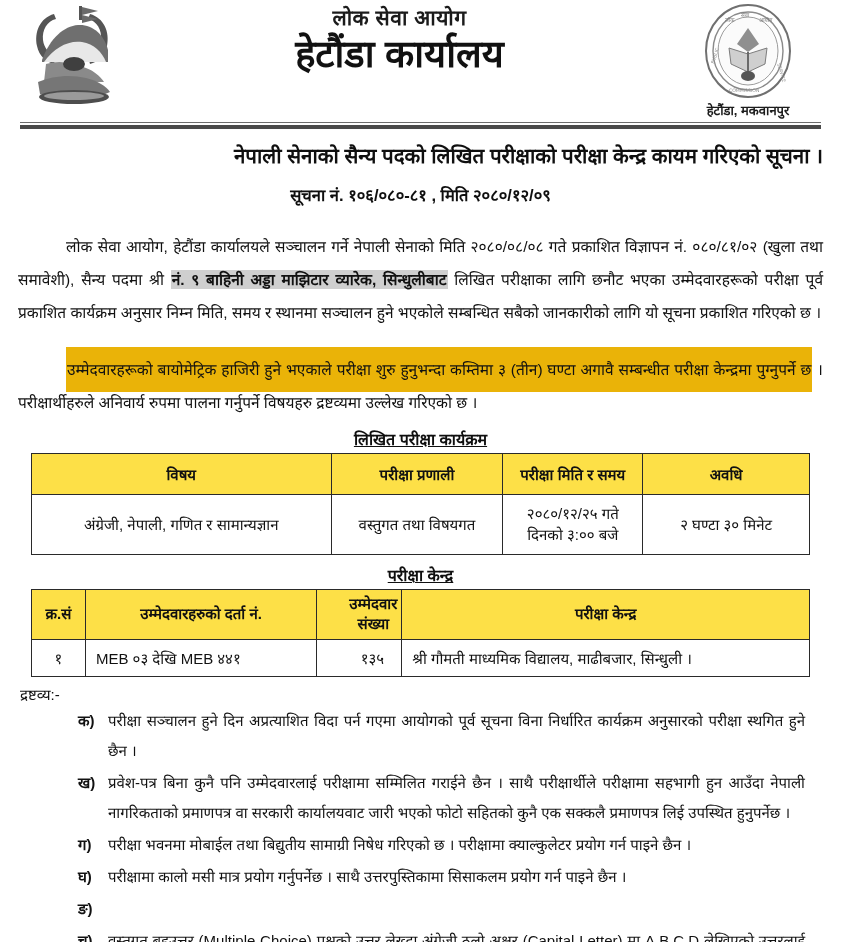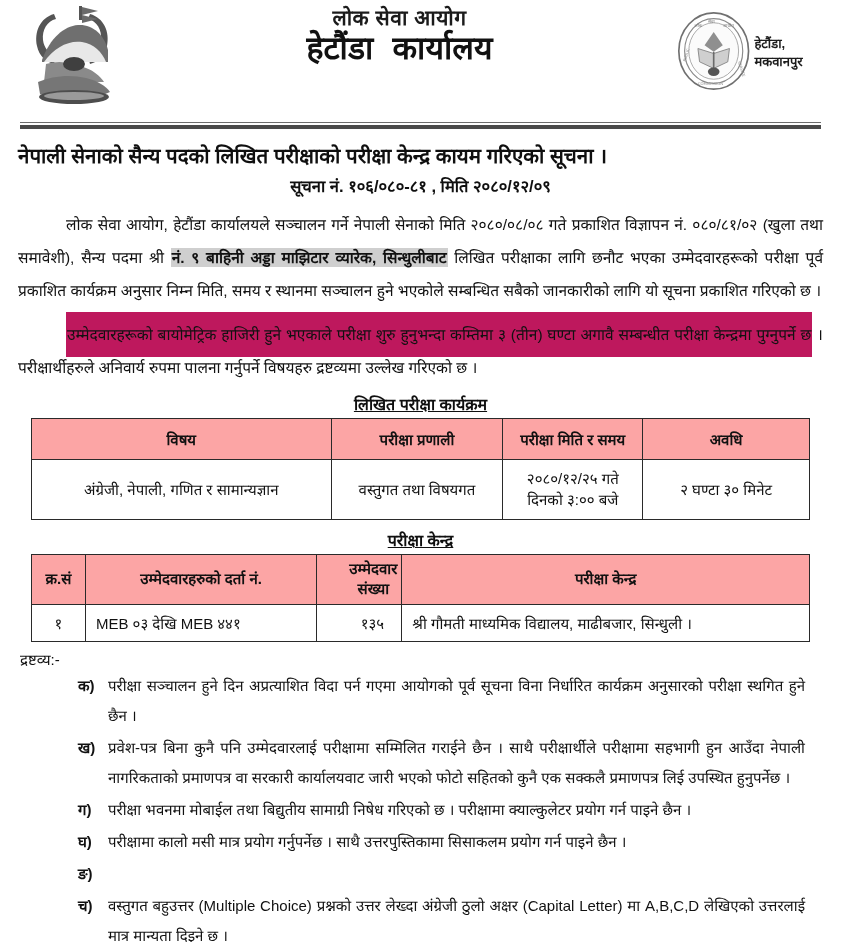--- a/index.html
+++ b/index.html
@@ -16,95 +16,94 @@
 
   
   .header {
     position: relative;
     height: 122px;
     display: flex;
     align-items: flex-start;
     justify-content: space-between;
   }
   .emblem-left { width: 108px; padding-top: 4px; display: flex; justify-content: center; }
-  .emblem-right { width: 150px; padding-top: 2px; display: flex; flex-direction: row; align-items: center; }
+  .emblem-right { width: 150px; padding-top: 2px; display: flex; flex-direction: column; align-items: center; }
   .header-center { flex: 1; text-align: center; padding-top: 6px; }
   .org-name {
     font-size: 21px;
     font-weight: 700;
     letter-spacing: 0.5px;
     line-height: 1.1;
     color: #1b1b1b;
   }
   .office-name {
-    font-size: 32px;
+    font-size: 38px;
     font-weight: 700;
     line-height: 1.25;
     margin-top: 2px;
     color: #111111;
-    font-family: Liberation Mono, monospace;
   }
   .seal-caption { font-size: 13px; font-weight: 600; margin-top: 1px; color: #1c1c1c; }
 
   .rule-thin { height: 1px; background: #6d6d6d; margin: 0 2px; }
   .rule-thick { height: 4px; background: #4a4a4a; margin: 2px 2px 0 2px; }
 
   
   .notice-title {
-    text-align: left;
+    text-align: right;
     font-size: 20.5px;
     font-weight: 700;
     line-height: 1.3;
     margin-top: 14px;
     color: #0f0f0f;
   }
   .notice-sub {
     text-align: center;
     font-size: 16.5px;
     font-weight: 700;
-    margin-top: 4px;
+    margin-top: 13px;
     color: #0f0f0f;
   }
 
   
   .body-para {
     font-size: 15.5px;
     line-height: 33px;
     text-align: justify;
     text-justify: inter-word;
-    margin-top: 11px;
+    margin-top: 24px;
     color: #111111;
   }
   .body-para.indent { text-indent: 48px; }
   .hl {
     background: #cfcfcf;
     font-weight: 700;
     padding: 1px 1px;
   }
-  .hl-plain { background: #be185d; padding: 14px 1px; }
+  .hl-plain { background: #eab308; padding: 14px 1px; }
 
   
   .tbl-caption {
     text-align: center;
     font-size: 16px;
     font-weight: 700;
     text-decoration: underline;
     margin: 9px 0 3px 0;
     color: #0f0f0f;
   }
 
   
   table { border-collapse: collapse; width: 779px; margin: 0 auto; }
   table th, table td {
     border: 1px solid #2a2a2a;
     font-size: 15px;
     color: #111111;
     vertical-align: middle;
   }
-  table th { background: #fca5a5; font-weight: 700; text-align: center; padding: 10px 4px; }
+  table th { background: #fde047; font-weight: 700; text-align: center; padding: 10px 4px; }
   table td { text-align: center; padding: 8px 6px; font-weight: 400; }
 
   
   .t-sched td { height: 58px; }
   .t-sched .c1 { width: 300px; }
   .t-sched .c2 { width: 172px; }
   .t-sched .c3 { width: 140px; }
   .t-sched .c4 { width: 167px; }
   .two-line { line-height: 1.45; }
 

